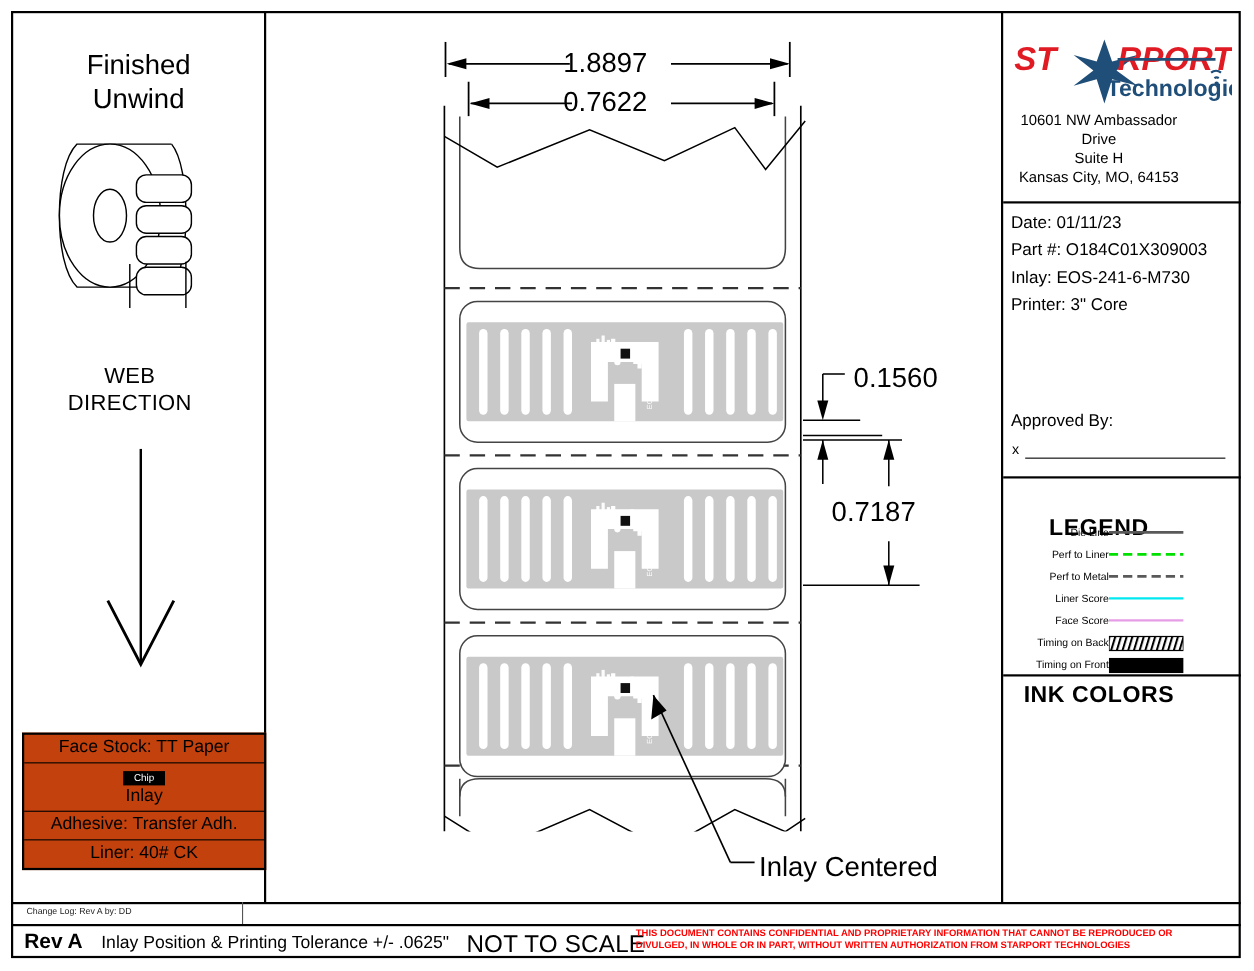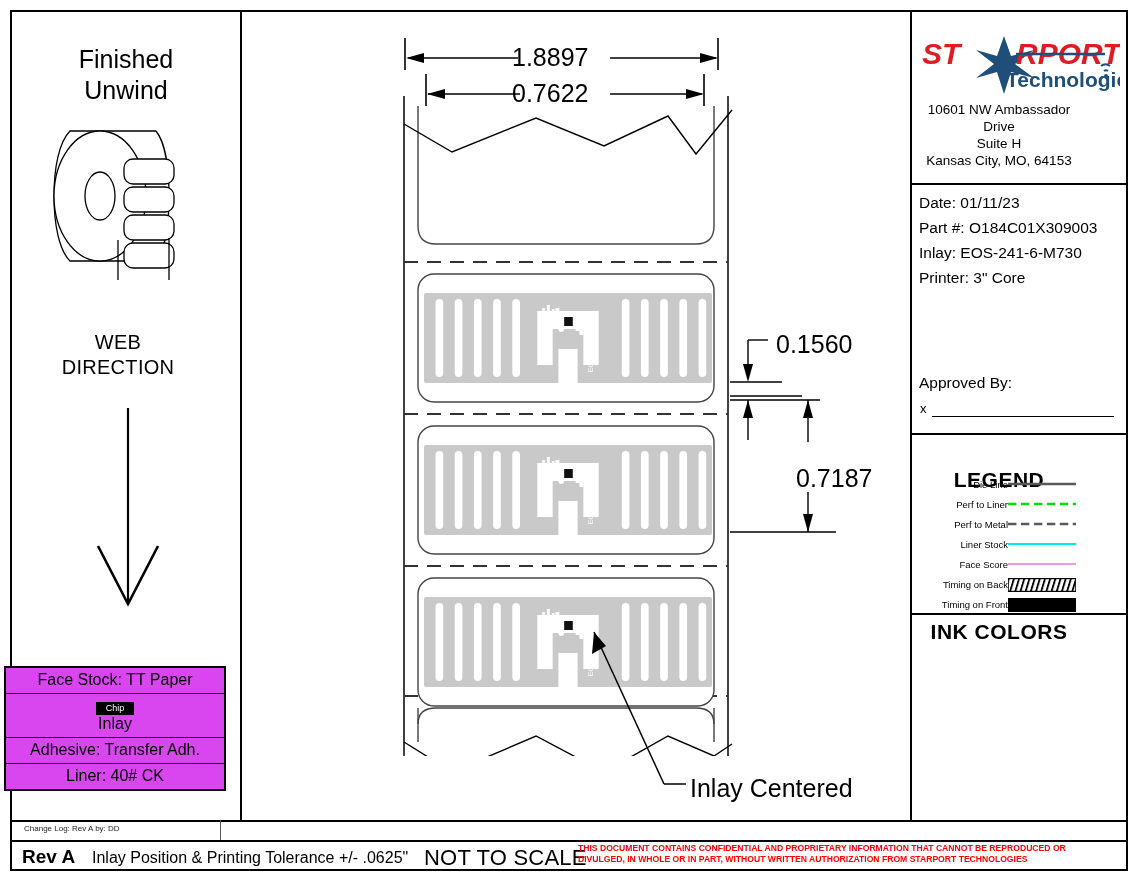--- a/index.html
+++ b/index.html
@@ -13,21 +13,21 @@
   .vdiv{position:absolute;top:10px;width:0;border-left:2px solid #000;}
 
   
   .abs{position:absolute;box-sizing:border-box;}
 
   
   .bigtitle{font-size:25px;line-height:31px;text-align:center;}
   .webdir{font-size:20px;line-height:25px;text-align:center;letter-spacing:.3px;}
 
   
-  .stack{position:absolute;left:4px;top:666px;width:222px;border:2px solid #000;box-sizing:border-box;background:#d946ef;}
+  .stack{position:absolute;left:20px;top:666px;width:222px;border:2px solid #000;box-sizing:border-box;background:#c2410c;}
   .stack .row{border-bottom:1px solid #000;text-align:center;font-size:16px;padding:3px 2px 4px;}
   .stack .row:last-child{border-bottom:none;}
   .chiprow{position:relative;padding-top:2px;padding-bottom:4px;}
   .chipbadge{display:inline-block;background:#000;color:#fff;font-size:9px;line-height:11px;padding:1px 10px;font-weight:400;}
   .chiplabel{display:block;font-size:16px;line-height:18px;}
 
   
   .rpanel{position:absolute;left:912px;width:174px;box-sizing:border-box;}
   .hline{position:absolute;left:912px;width:216px;border-top:2px solid #000;}
   .infoline{font-size:15.5px;line-height:25px;padding-left:7px;white-space:nowrap;}
@@ -207,21 +207,21 @@
     <line x1="0" y1="136" x2="106" y2="136" stroke="#000" stroke-width="1.4"></line>
 
     <line x1="18" y1="4" x2="18" y2="44" stroke="#000" stroke-width="1.4"></line>
     <polygon points="18,4 13,22 23,22" fill="#000"></polygon>
 
     <line x1="78" y1="4" x2="78" y2="46" stroke="#000" stroke-width="1.4"></line>
     <polygon points="78,4 73,22 83,22" fill="#000"></polygon>
     <line x1="78" y1="96" x2="78" y2="136" stroke="#000" stroke-width="1.4"></line>
     <polygon points="78,136 73,118 83,118" fill="#000"></polygon>
   </svg>
-  <div class="dimtxt nosel" style="left:796px;top:452px;margin-top:12px;">0.7187</div>
+  <div class="dimtxt nosel" style="left:756px;top:452px;">0.7187</div>
 
   <svg class="abs" style="left:578px;top:626px;" width="110" height="166" viewBox="0 0 110 166">
     <line x1="16" y1="6" x2="86" y2="158" stroke="#000" stroke-width="1.5"></line>
     <polygon points="16,6 14,28 28,20" fill="#000"></polygon>
     <line x1="86" y1="158" x2="108" y2="158" stroke="#000" stroke-width="1.5"></line>
   </svg>
   <div class="calltxt nosel" style="left:690px;top:774px;">Inlay Centered</div>
 
   <svg class="abs" style="left:920px;top:30px;" width="200" height="66" viewBox="0 0 200 66">
 
@@ -285,21 +285,21 @@
     </div>
     <div class="legrow">
       <span class="lbl">Perf to Metal</span>
       <span class="swatch">
         <svg width="100%" height="12" viewBox="0 0 105 12" preserveAspectRatio="none">
             <line x1="0" y1="6" x2="105" y2="6" stroke="#595959" stroke-width="2.6" stroke-dasharray="13 7"></line>
           </svg>
       </span>
     </div>
     <div class="legrow">
-      <span class="lbl">Liner Stock</span>
+      <span class="lbl">Liner Score</span>
       <span class="swatch">
         <svg width="100%" height="12" viewBox="0 0 105 12" preserveAspectRatio="none">
             <line x1="0" y1="6" x2="105" y2="6" stroke="#00e8f0" stroke-width="2"></line>
           </svg>
       </span>
     </div>
     <div class="legrow">
       <span class="lbl">Face Score</span>
       <span class="swatch">
         <svg width="100%" height="12" viewBox="0 0 105 12" preserveAspectRatio="none">

